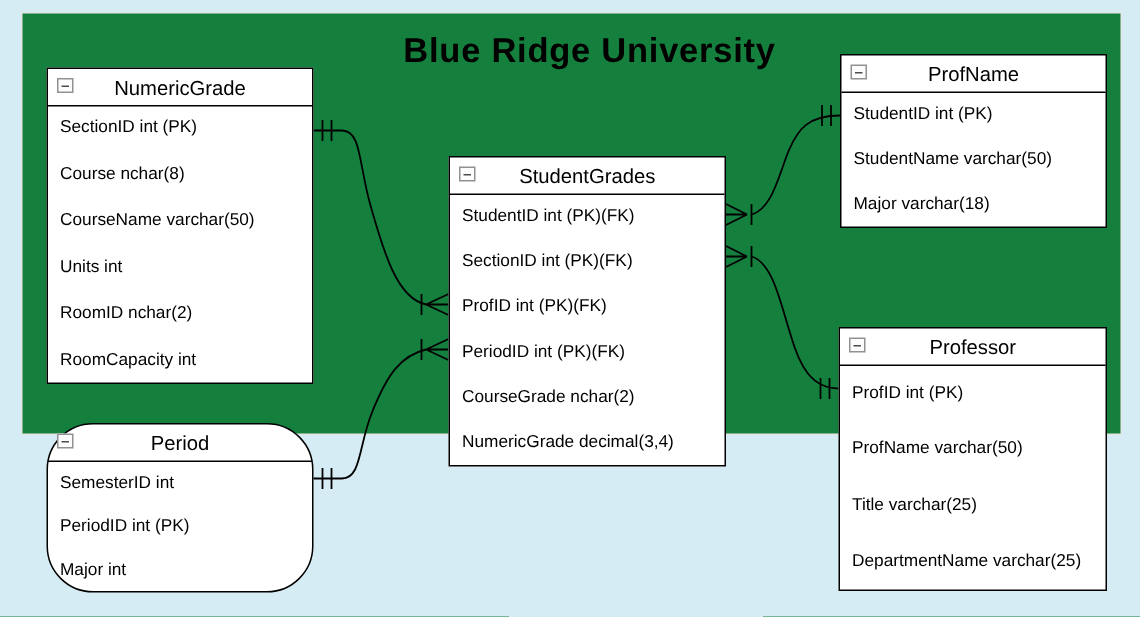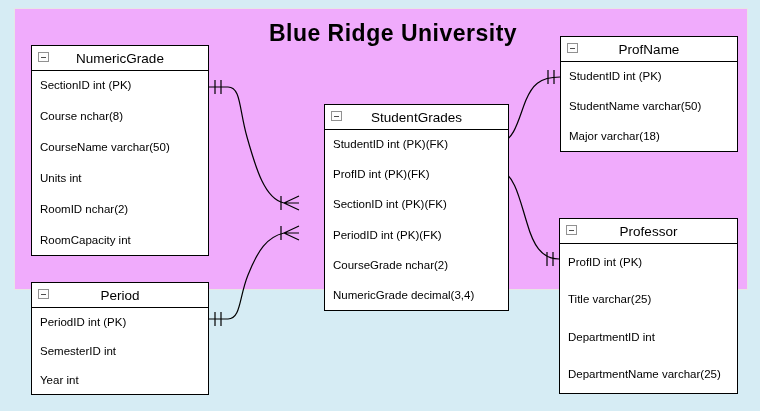--- a/index.html
+++ b/index.html
@@ -4,21 +4,21 @@
 <style>
   html,body{margin:0;padding:0;}
   body{
     width:760px;height:411px;position:relative;overflow:hidden;
     background:#d6ecf4;
     font-family:"Liberation Sans", sans-serif;
     color:#000;
   }
   .canvas{
     position:absolute;left:14px;top:8px;width:734px;height:282px;
-    background:#f0abfc;border:1px solid #e6e6e6;box-sizing:border-box;
+    background:#15803d;border:1px solid #e6e6e6;box-sizing:border-box;
   }
   .title{
     position:absolute;top:11px;left:0;right:0;padding-left:24px;
     text-align:center;font-size:23px;font-weight:bold;letter-spacing:0.5px;
     white-space:nowrap;
   }
   .connectors{position:absolute;left:0;top:0;width:734px;height:394px;}
   .connectors path{fill:none;stroke:#000;stroke-width:1.2px;}
   .etable{
     position:absolute;background:#fff;border:1px solid #000;box-sizing:border-box;
@@ -87,44 +87,44 @@
         </div>
         <div class="rows">
           <div class="row">SectionID int (PK)</div>
           <div class="row">Course nchar(8)</div>
           <div class="row">CourseName varchar(50)</div>
           <div class="row">Units int</div>
           <div class="row">RoomID nchar(2)</div>
           <div class="row">RoomCapacity int</div>
         </div>
       </div>
-      <div class="etable" style="left: 16px; top: 273px; width: 178px; height: 113px;">
+      <div class="etable" style="left: 16px; top: 273px; width: 178px; height: 113px; border-radius: 31px;">
         <div class="hdr">
           <span class="collapse">
             <span class="minus"></span>
           </span>
           <span>Period</span>
         </div>
         <div class="rows">
+          <div class="row">SemesterID int</div>
           <div class="row">PeriodID int (PK)</div>
-          <div class="row">SemesterID int</div>
-          <div class="row">Year int</div>
+          <div class="row">Major int</div>
         </div>
       </div>
-      <div class="etable" style="left: 284px; top: 95px; width: 185px; height: 207px; margin-left: 25px;">
+      <div class="etable" style="left: 284px; top: 95px; width: 185px; height: 207px;">
         <div class="hdr">
           <span class="collapse">
             <span class="minus"></span>
           </span>
           <span>StudentGrades</span>
         </div>
         <div class="rows">
           <div class="row">StudentID int (PK)(FK)</div>
+          <div class="row">SectionID int (PK)(FK)</div>
           <div class="row">ProfID int (PK)(FK)</div>
-          <div class="row">SectionID int (PK)(FK)</div>
           <div class="row">PeriodID int (PK)(FK)</div>
           <div class="row">CourseGrade nchar(2)</div>
           <div class="row">NumericGrade decimal(3,4)</div>
         </div>
       </div>
       <div class="etable" style="left: 545px; top: 27px; width: 178px; height: 116px;">
         <div class="hdr">
           <span class="collapse">
             <span class="minus"></span>
           </span>
@@ -138,19 +138,19 @@
       </div>
       <div class="etable" style="left: 544px; top: 209px; width: 179px; height: 176px;">
         <div class="hdr">
           <span class="collapse">
             <span class="minus"></span>
           </span>
           <span>Professor</span>
         </div>
         <div class="rows">
           <div class="row">ProfID int (PK)</div>
+          <div class="row">ProfName varchar(50)</div>
           <div class="row">Title varchar(25)</div>
-          <div class="row">DepartmentID int</div>
           <div class="row">DepartmentName varchar(25)</div>
         </div>
       </div>
     </div>
 </div>
 
 </body></html>

